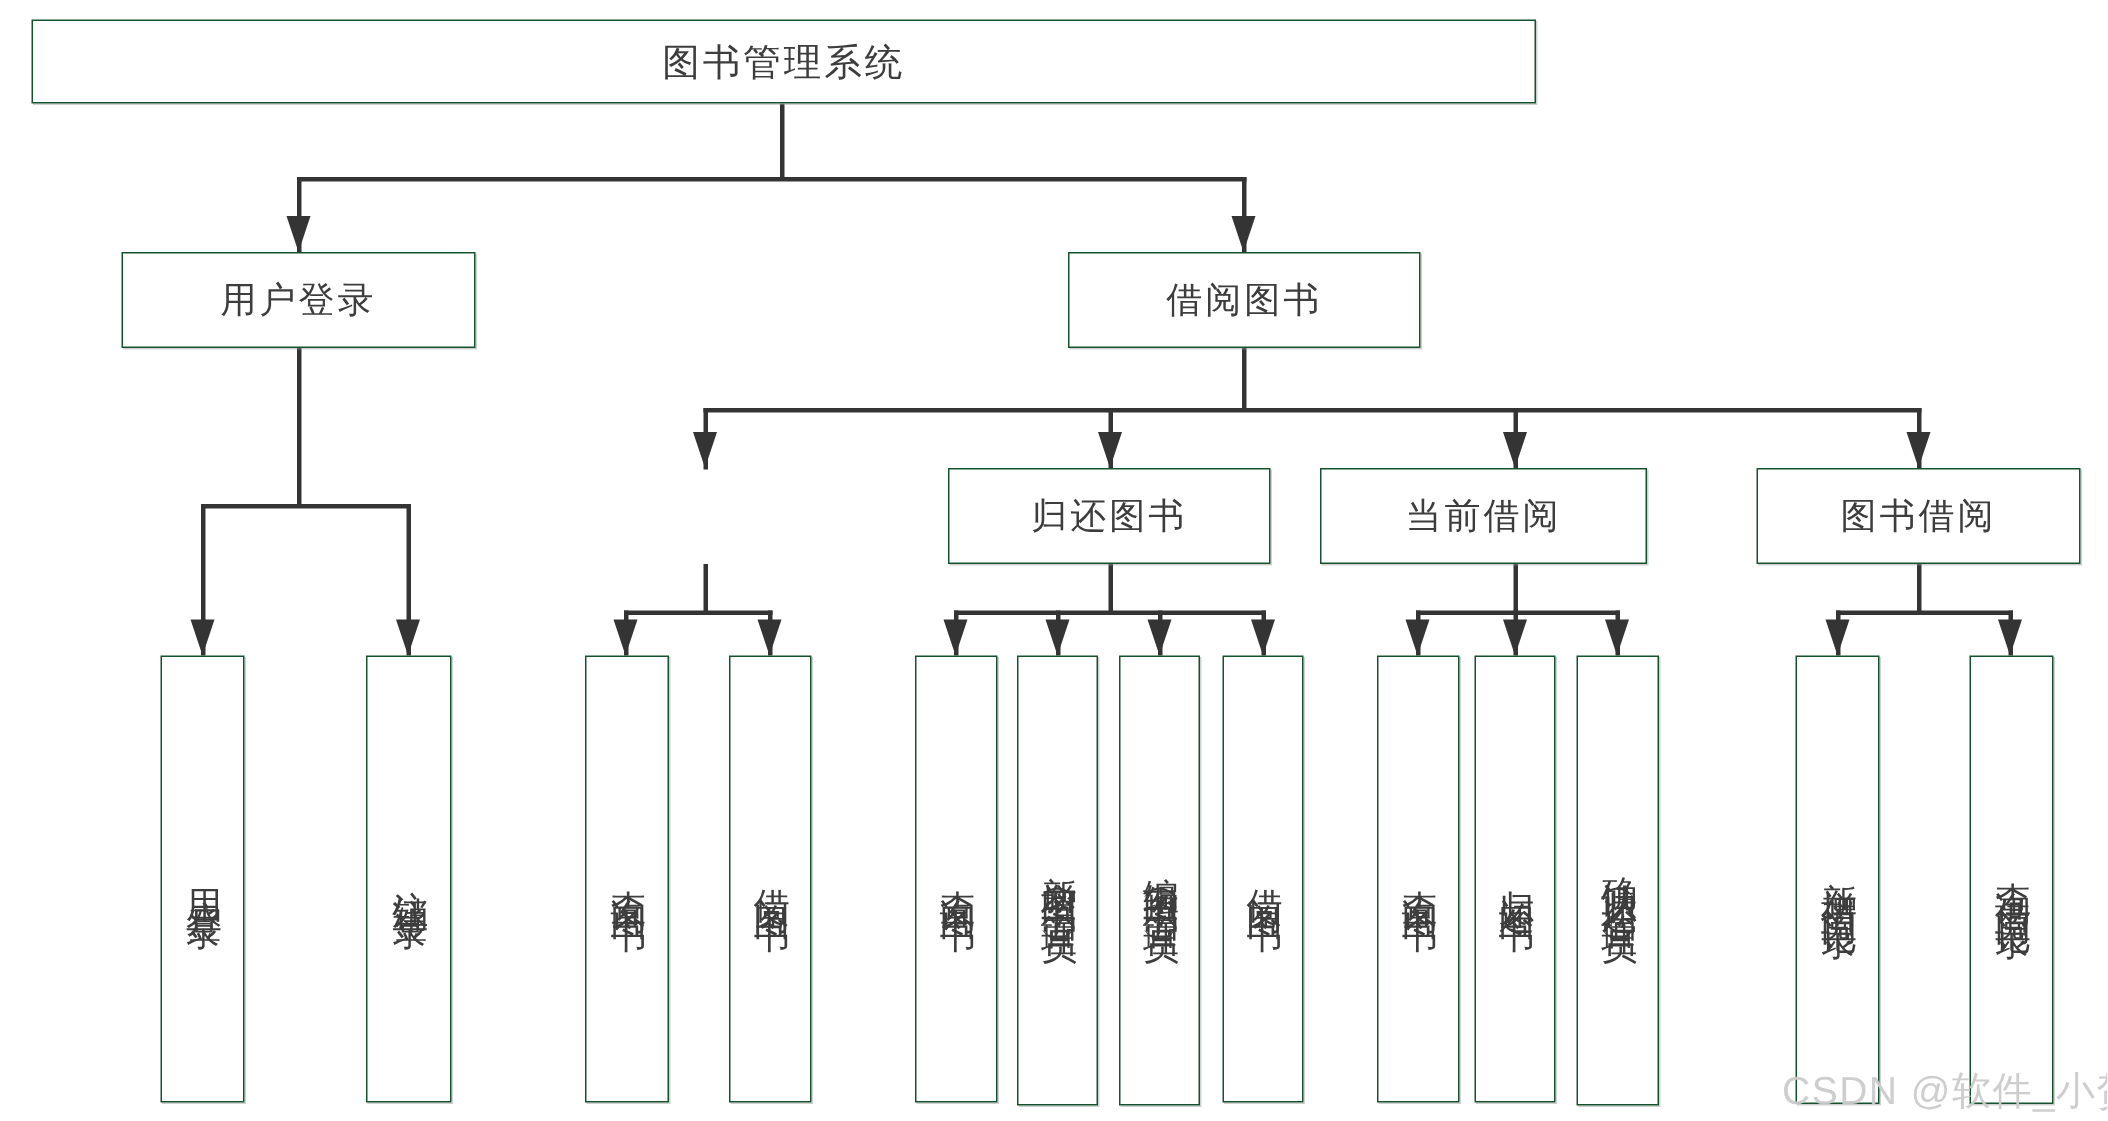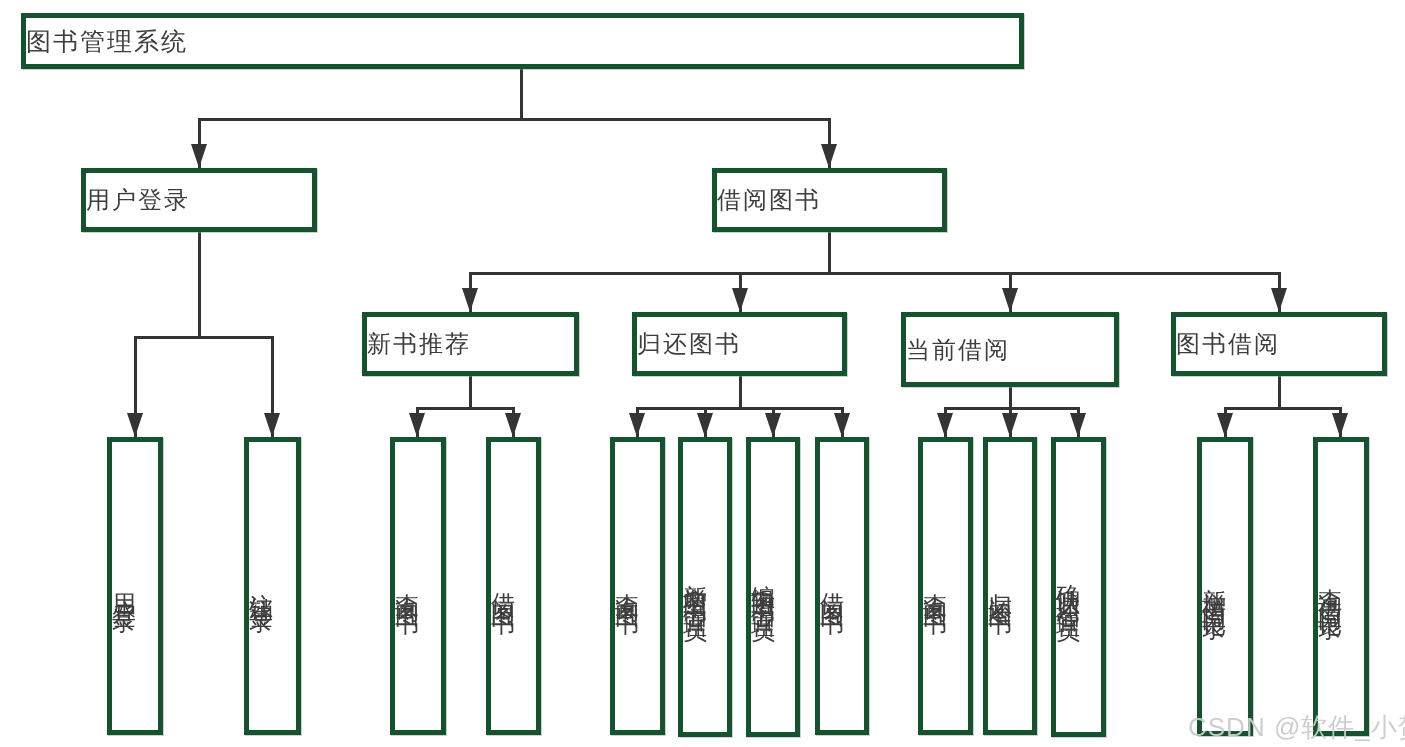--- a/index.html
+++ b/index.html
@@ -7,25 +7,26 @@
     position: relative;
     width: 1405px;
     height: 747px;
     background: #ffffff;
     overflow: hidden;
     font-family: "Liberation Sans", "DejaVu Sans", sans-serif;
   }
   .box {
     position: absolute;
     background: #ffffff;
-    border: 5px solid #14532d;
+    border: 1px solid #14532d;
     box-sizing: border-box;
     box-shadow: 1px 1px 0 rgba(150,150,150,0.45);
     display: flex;
     align-items: center;
+    justify-content: center;
   }
   .box span { color: #3d3d3d; }
   .hbox span {
     font-size: 24px;
     letter-spacing: 2px;
     white-space: nowrap;
   }
   .root span { font-size: 25px; }
   .vbox span {
     writing-mode: vertical-rl;
@@ -122,27 +123,24 @@
     <span>图书管理系统</span>
   </div>
 
   <div class="box hbox" style="left:81px;top:168px;width:236px;height:64px">
     <span>用户登录</span>
   </div>
   <div class="box hbox" style="left:712px;top:168px;width:235px;height:64px">
     <span>借阅图书</span>
   </div>
 
-  <div class="box hbox" style="left:362px;top:312px;width:217px;height:64px">
-    <span>新书推荐</span>
-  </div>
   <div class="box hbox" style="left:632px;top:312px;width:215px;height:64px">
     <span>归还图书</span>
   </div>
-  <div class="box hbox" style="left:901px;top:312px;width:218px;height:75px">
+  <div class="box hbox" style="left:880px;top:312px;width:218px;height:64px">
     <span>当前借阅</span>
   </div>
   <div class="box hbox" style="left:1171px;top:312px;width:216px;height:64px">
     <span>图书借阅</span>
   </div>
 
   <div class="box vbox" style="left:107px;top:437px;width:56px;height:298px">
     <span>用户登录</span>
   </div>
   <div class="box vbox" style="left:244px;top:437px;width:57px;height:298px">

